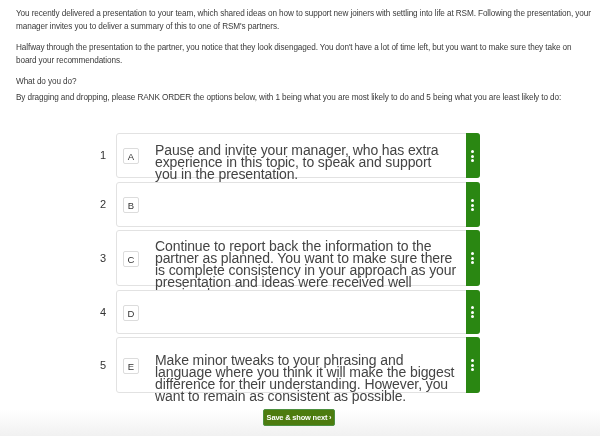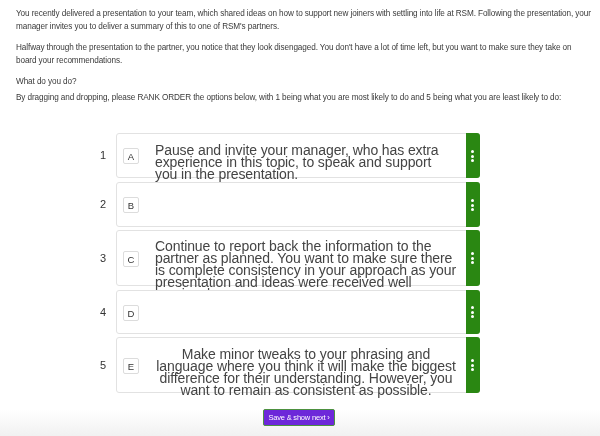--- a/index.html
+++ b/index.html
@@ -40,22 +40,22 @@
     position: absolute; right: -1px; top: -1px; bottom: -1px; width: 14px;
     background: #2a8712; border-radius: 0 3px 3px 0; cursor: grab;
   }
   .dots { position: absolute; left: 5px; width: 4px; }
   .dots i {
     display: block; width: 3px; height: 3px; background: #fff;
     border-radius: 50%; margin-bottom: 1.5px;
   }
   .save-btn {
     position: absolute; left: 263px; top: 409px; width: 72px; height: 17px;
-    background: #6d28d9; border: 1px solid #4d9140; border-radius: 2px;
-    box-sizing: border-box; color: #fff; font-size: 7.5px; font-weight: normal;
+    background: #4d7c0f; border: 1px solid #4d9140; border-radius: 2px;
+    box-sizing: border-box; color: #fff; font-size: 7.5px; font-weight: bold;
     text-align: center; line-height: 15px; letter-spacing: -0.2px; cursor: pointer;
   }
 </style>
 </head>
 <body>
 
 <div class="intro">
   <p>You recently delivered a presentation to your team, which shared ideas on how to support new joiners with settling into life at RSM. Following the presentation, your manager invites you to deliver a summary of this to one of RSM's partners.</p>
   <p>Halfway through the presentation to the partner, you notice that they look disengaged. You don't have a lot of time left, but you want to make sure they take on board your recommendations.</p>
   <p class="q">What do you do?</p>
@@ -119,21 +119,21 @@
             <i></i>
           </div>
       </div>
     </div>
   </div>
 
   <div class="rank-row" style="top:337px;">
     <div class="rank-num" style="top:22px;">5</div>
     <div class="card" style="height:56px;">
       <div class="letter" style="top:20px;">E</div>
-      <div class="opt-text" style="top:10px;text-align:center;">Make minor tweaks to your phrasing and language where you think it will make the biggest difference for their understanding. However, you want to remain as consistent as possible.</div>
+      <div class="opt-text" style="top:16px;">Make minor tweaks to your phrasing and language where you think it will make the biggest difference for their understanding. However, you want to remain as consistent as possible.</div>
       <div class="handle">
         <div class="dots" style="top:22px;">
             <i></i>
             <i></i>
             <i></i>
           </div>
       </div>
     </div>
   </div>
 

